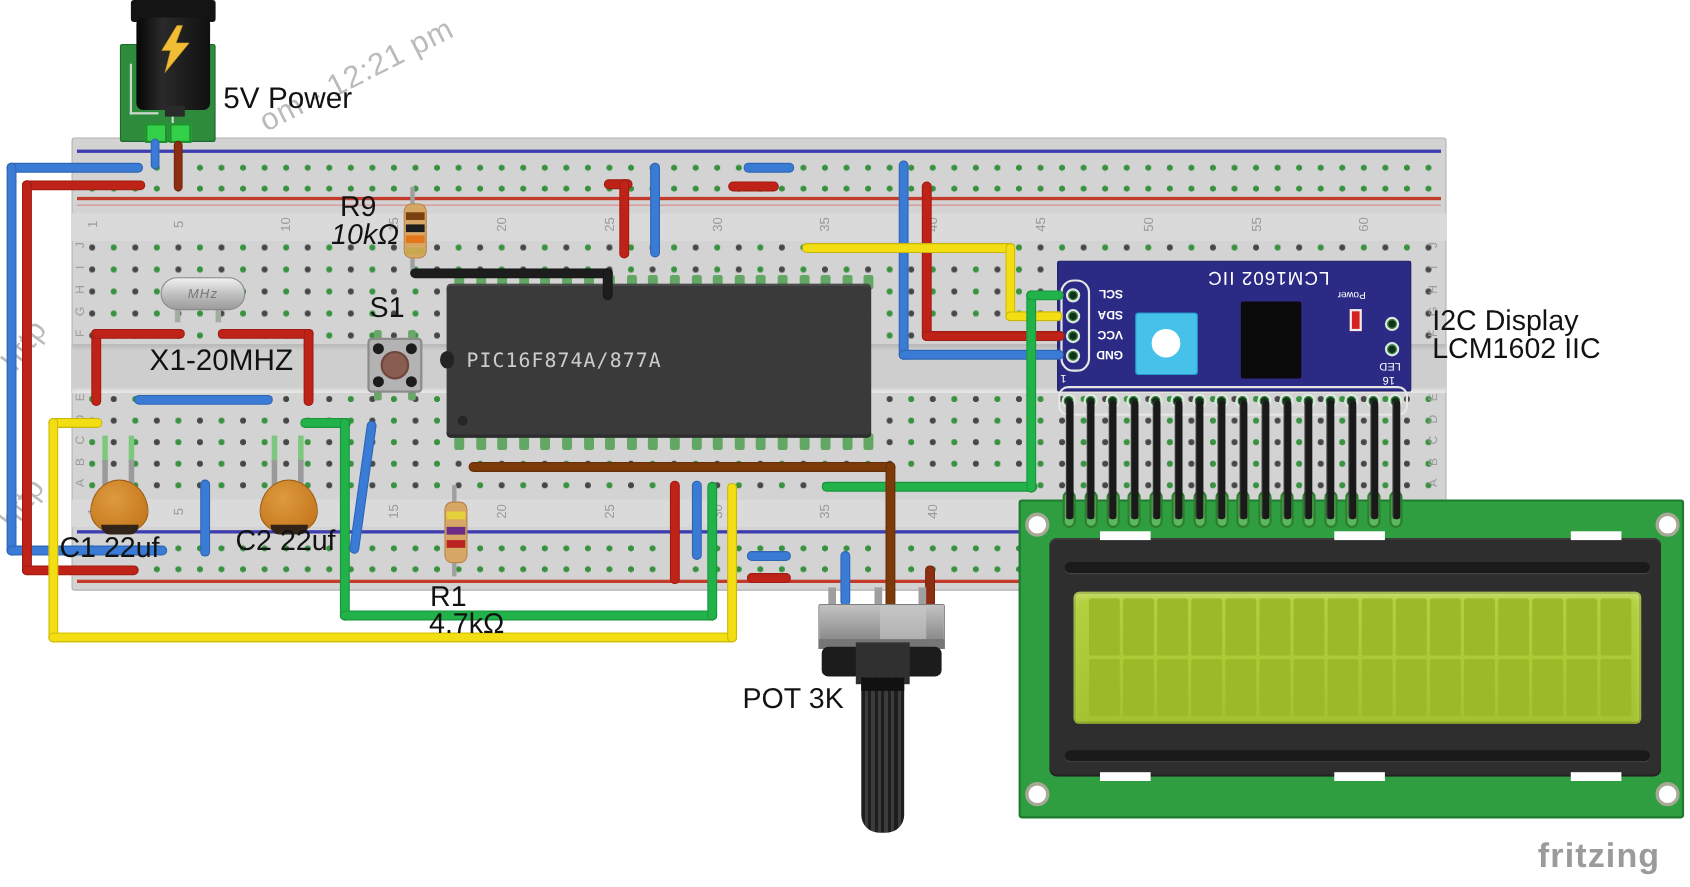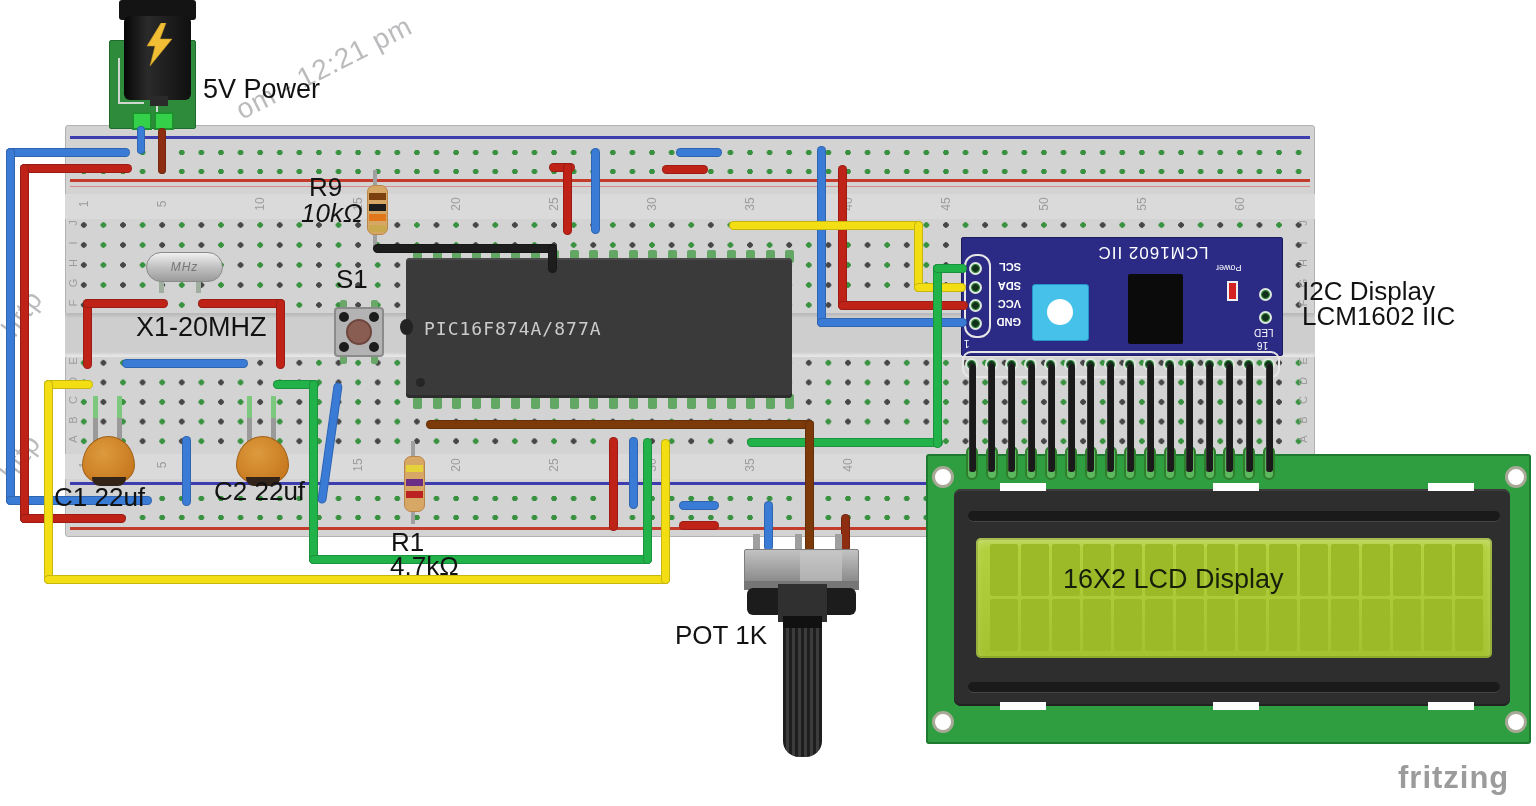--- a/index.html
+++ b/index.html
@@ -259,21 +259,20 @@
   <div class="lcd-tab" style="left:1213px;top:483px;"></div>
   <div class="lcd-tab" style="left:1428px;top:483px;"></div>
   <div class="lcd-tab" style="left:1000px;top:702px;"></div>
   <div class="lcd-tab" style="left:1213px;top:702px;"></div>
   <div class="lcd-tab" style="left:1428px;top:702px;"></div>
   <div id="lcd-bezel"></div>
   <div class="lcd-groove" style="top:511px;"></div>
   <div class="lcd-groove" style="top:682px;"></div>
   <div id="lcd-screen"></div>
   <div id="lcd-cells"></div>
-  <div id="lbl-lcd">16X2 LCD Display</div>
   <div id="lcd-pads"></div>
   <div id="hdr-pins"></div>
 
   <div class="pot-leg" style="left:753px;top:534px;"></div>
   <div class="pot-leg" style="left:795px;top:534px;"></div>
   <div class="pot-leg" style="left:835px;top:534px;"></div>
   <div id="pot-body"></div>
   <div id="pot-panel"></div>
   <div id="pot-flange"></div>
   <div class="pot-wing" style="left:747px;top:588px;"></div>
@@ -284,21 +283,21 @@
 
   <div class="lbl" id="lbl-supply">5V Power</div>
   <div class="lbl" id="lbl-r9">R9</div>
   <div class="lbl" id="lbl-r9v">10kΩ</div>
   <div class="lbl" id="lbl-s1">S1</div>
   <div class="lbl" id="lbl-x1">X1-20MHZ</div>
   <div class="lbl" id="lbl-c1">C1 22uf</div>
   <div class="lbl" id="lbl-c2">C2 22uf</div>
   <div class="lbl" id="lbl-r1">R1</div>
   <div class="lbl" id="lbl-r1v">4.7kΩ</div>
-  <div class="lbl" id="lbl-pot">POT 1K</div>
+  <div class="lbl" id="lbl-pot">POT 3K</div>
   <div class="lbl" id="lbl-i2c1">I2C Display</div>
   <div class="lbl" id="lbl-i2c2">LCM1602 IIC</div>
   <div id="lbl-fritzing">fritzing</div>
 
 <div class="colnum" style="left: 69px; top: 197px;">1</div>
     <div class="colnum" style="left: 69px; top: 458px;">1</div>
     <div class="colnum" style="left: 147.4px; top: 197px;">5</div>
     <div class="colnum" style="left: 147.4px; top: 458px;">5</div>
     <div class="colnum" style="left: 245.4px; top: 197px;">10</div>
     <div class="colnum" style="left: 245.4px; top: 458px;">10</div>

